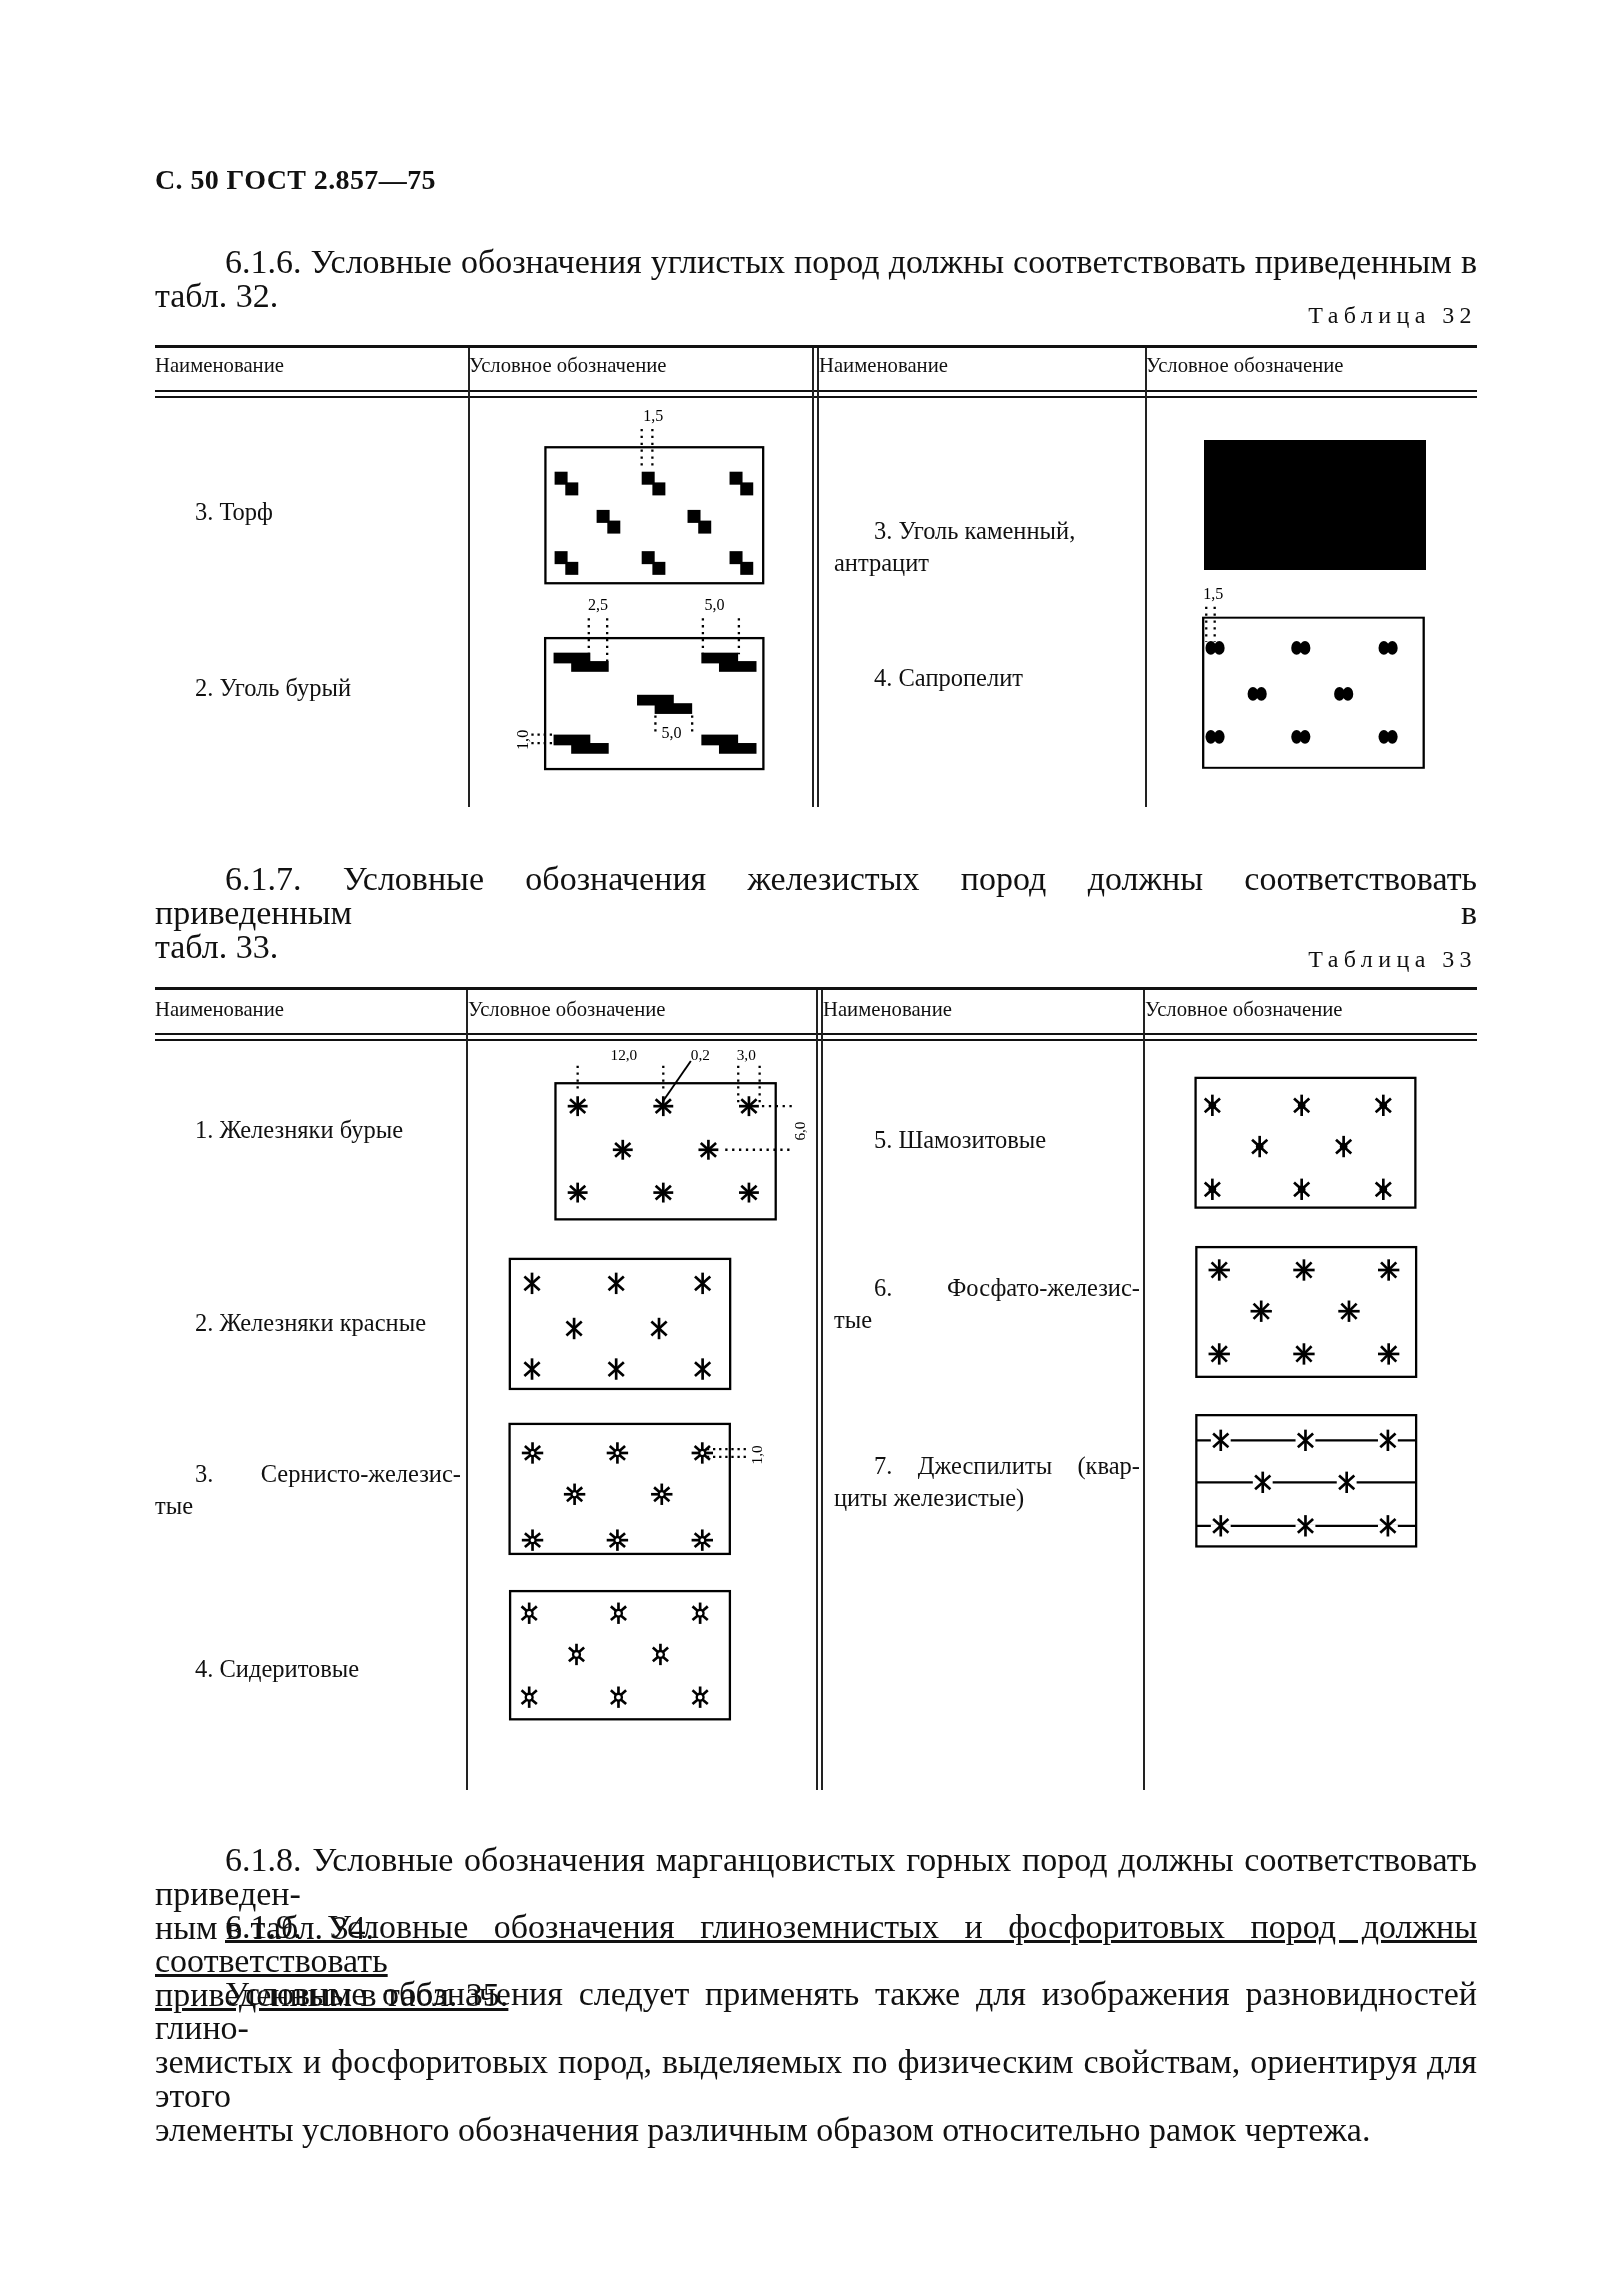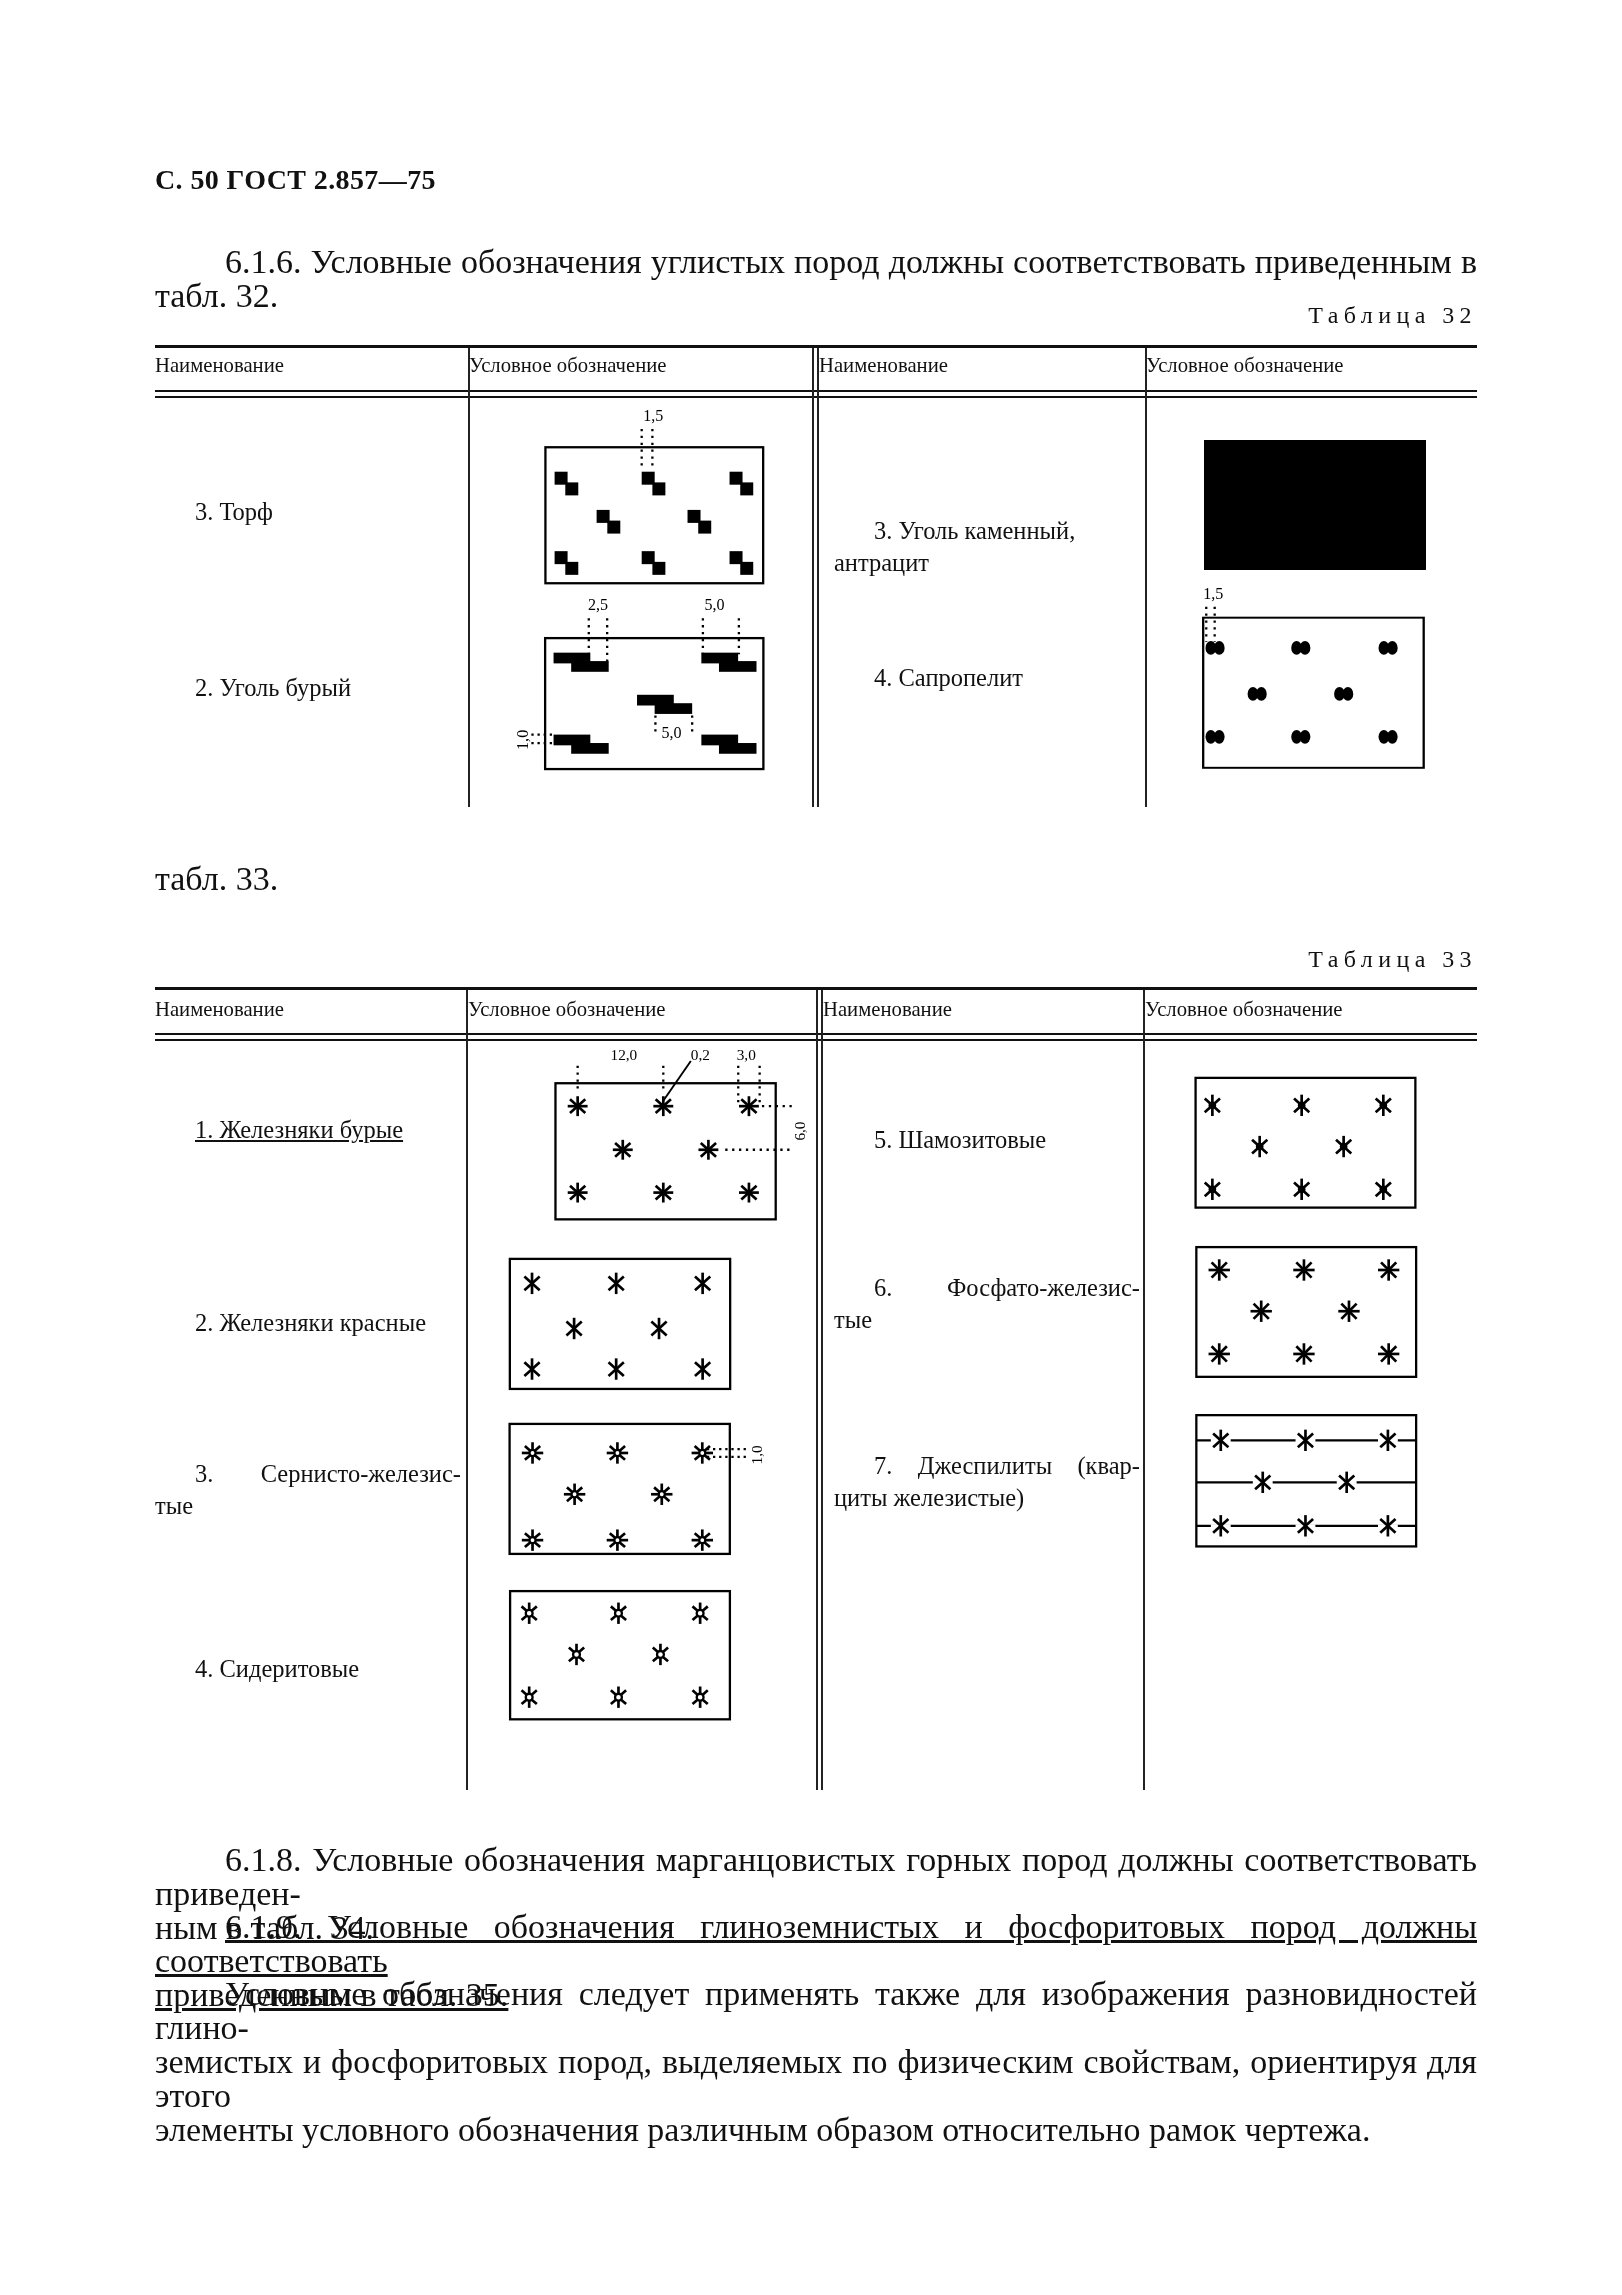--- a/index.html
+++ b/index.html
@@ -164,40 +164,41 @@
         </g>
       <g transform="translate(248,202)">
           <ellipse cx="0" cy="0" rx="7" ry="9"></ellipse>
           <ellipse cx="11" cy="0" rx="7" ry="9"></ellipse>
         </g>
     </g>
   </svg>
 </div>
 
 <div class="abs para" style="top:862px;">
+  <div style="text-align-last:justify;"><span class="ind"></span><span>6.1.7. Условные обозначения железистых пород должны соответствовать приведенным в</span></div>
   <div>табл. 33.</div>
 </div>
 
 <div class="abs tcap" style="top:946px;">Таблица 33</div>
 
 <div>
   <div class="rule" style="left:155px;top:987px;width:1322px;height:3.1px;"></div>
   <div class="rule" style="left:155px;top:1033px;width:1322px;height:1.5px;"></div>
   <div class="rule" style="left:155px;top:1039px;width:1322px;height:1.5px;"></div>
   <div class="vline" style="left:466px;top:990px;height:800px;"></div>
   <div class="vline" style="left:816px;top:990px;height:800px;"></div>
   <div class="vline" style="left:821px;top:990px;height:800px;"></div>
   <div class="vline" style="left:1143px;top:990px;height:800px;"></div>
 
   <div class="th" style="left:155px;width:311px;top:998px;">Наименование</div>
   <div class="th" style="left:468px;width:348px;top:998px;">Условное обозначение</div>
   <div class="th" style="left:823px;width:321px;top:998px;">Наименование</div>
   <div class="th" style="left:1145px;width:332px;top:998px;">Условное обозначение</div>
 
-  <div class="cell" style="left:155px;top:1114px;width:306px;text-decoration:underline;"><span class="ind"></span><span>1. Железняки бурые</span></div>
+  <div class="cell" style="left:155px;top:1114px;width:306px;"><span class="ind"></span><span>1. Железняки бурые</span></div>
   <div class="cell" style="left:155px;top:1307px;width:306px;"><span class="ind"></span><span>2. Железняки красные</span></div>
   <div class="cell" style="left:155px;top:1458px;width:306px;">
     <div style="text-align:justify;text-align-last:justify;"><span class="ind"></span><span>3. Сернисто-железис-</span></div>
     <div>тые</div>
   </div>
   <div class="cell" style="left:155px;top:1653px;width:306px;"><span class="ind"></span><span>4. Сидеритовые</span></div>
 
   <div class="cell" style="left:834px;top:1124px;width:306px;"><span class="ind"></span><span>5. Шамозитовые</span></div>
   <div class="cell" style="left:834px;top:1272px;width:306px;">
     <div style="text-align:justify;text-align-last:justify;"><span class="ind"></span><span>6. Фосфато-железис-</span></div>

